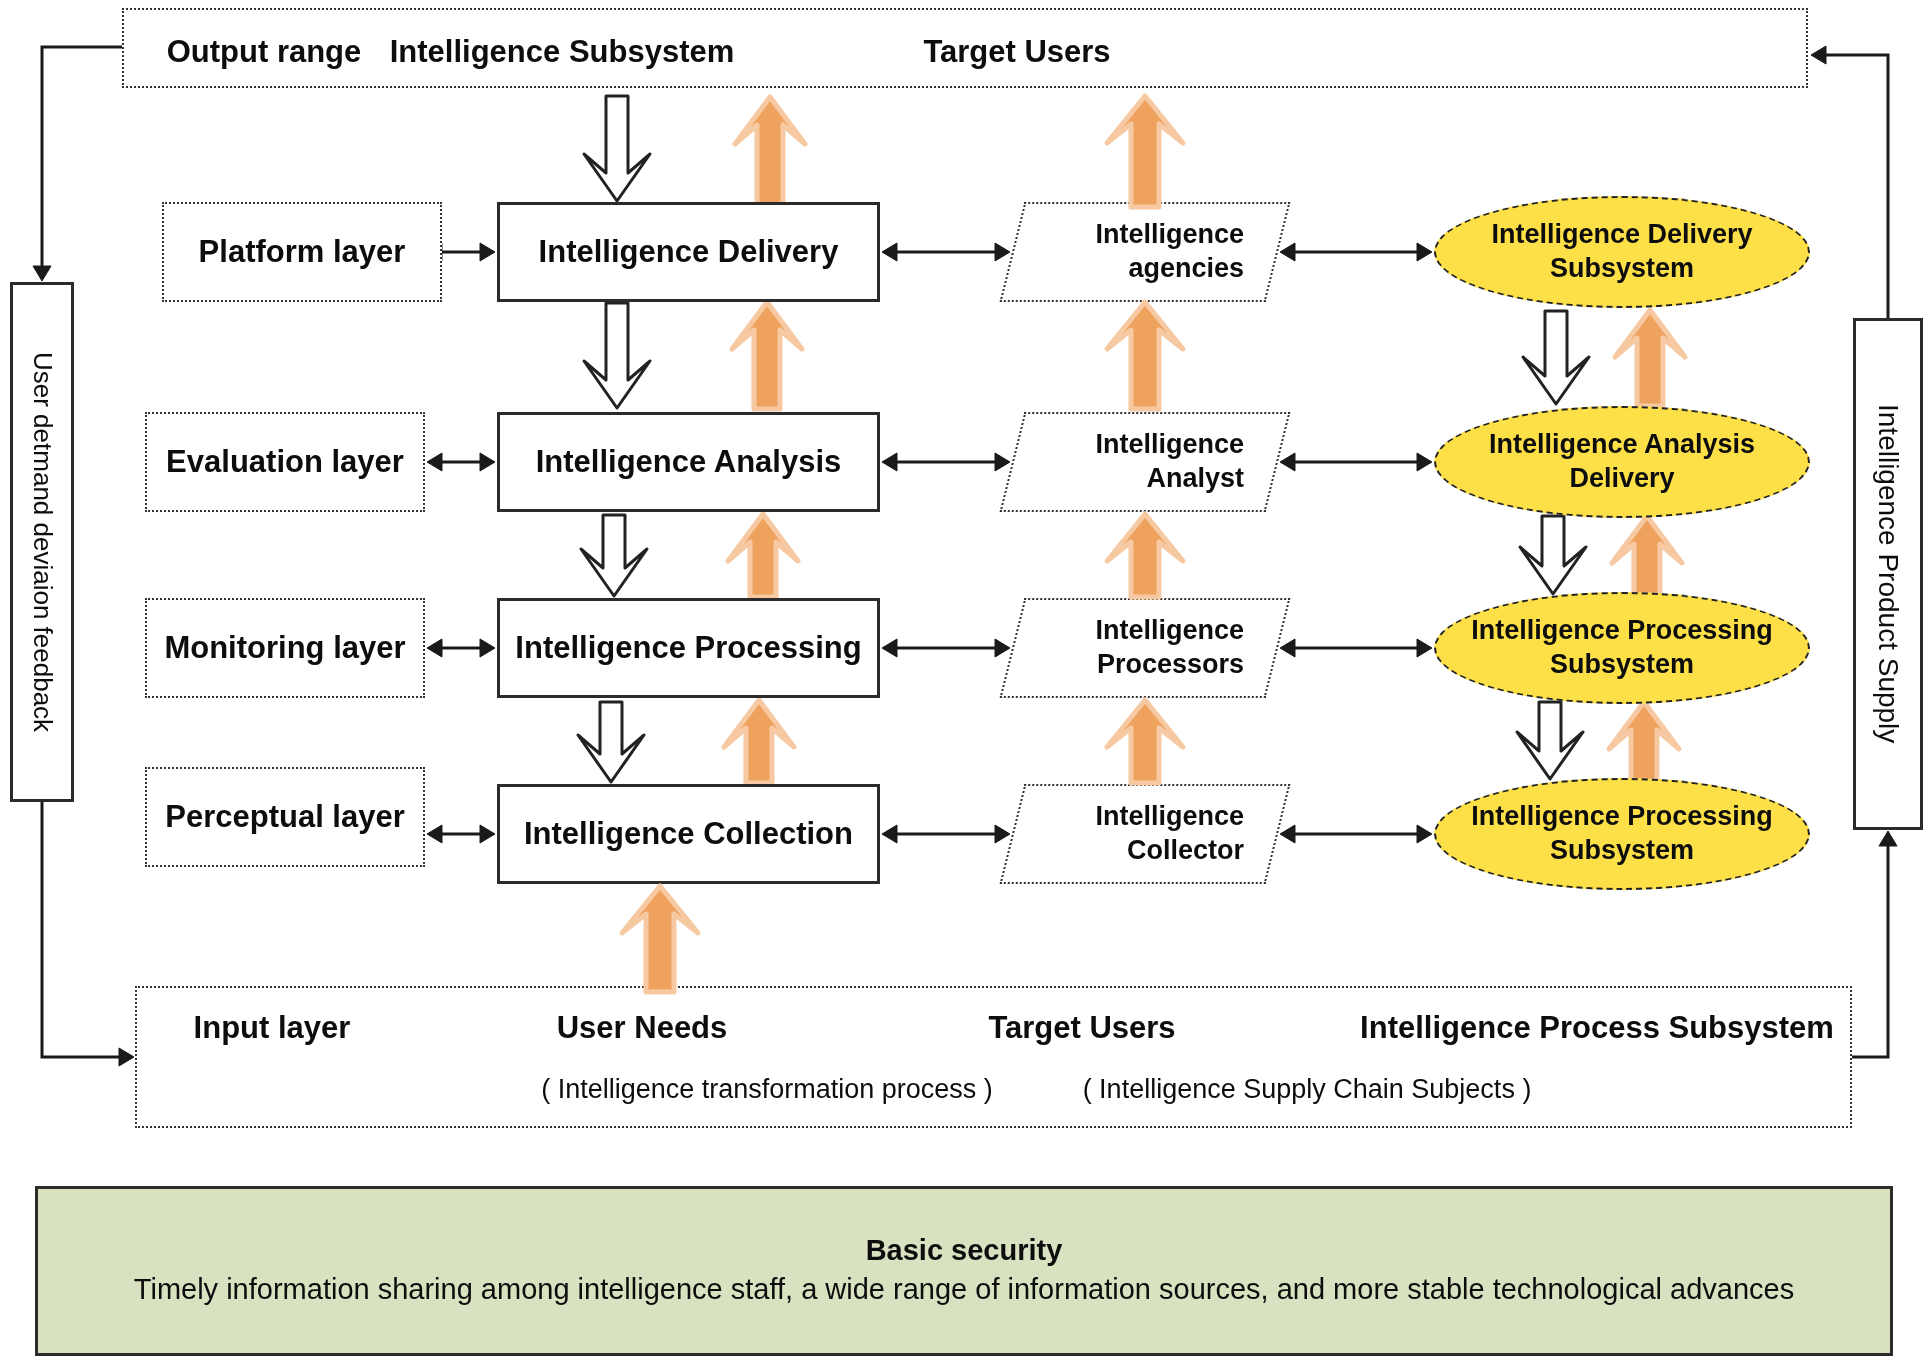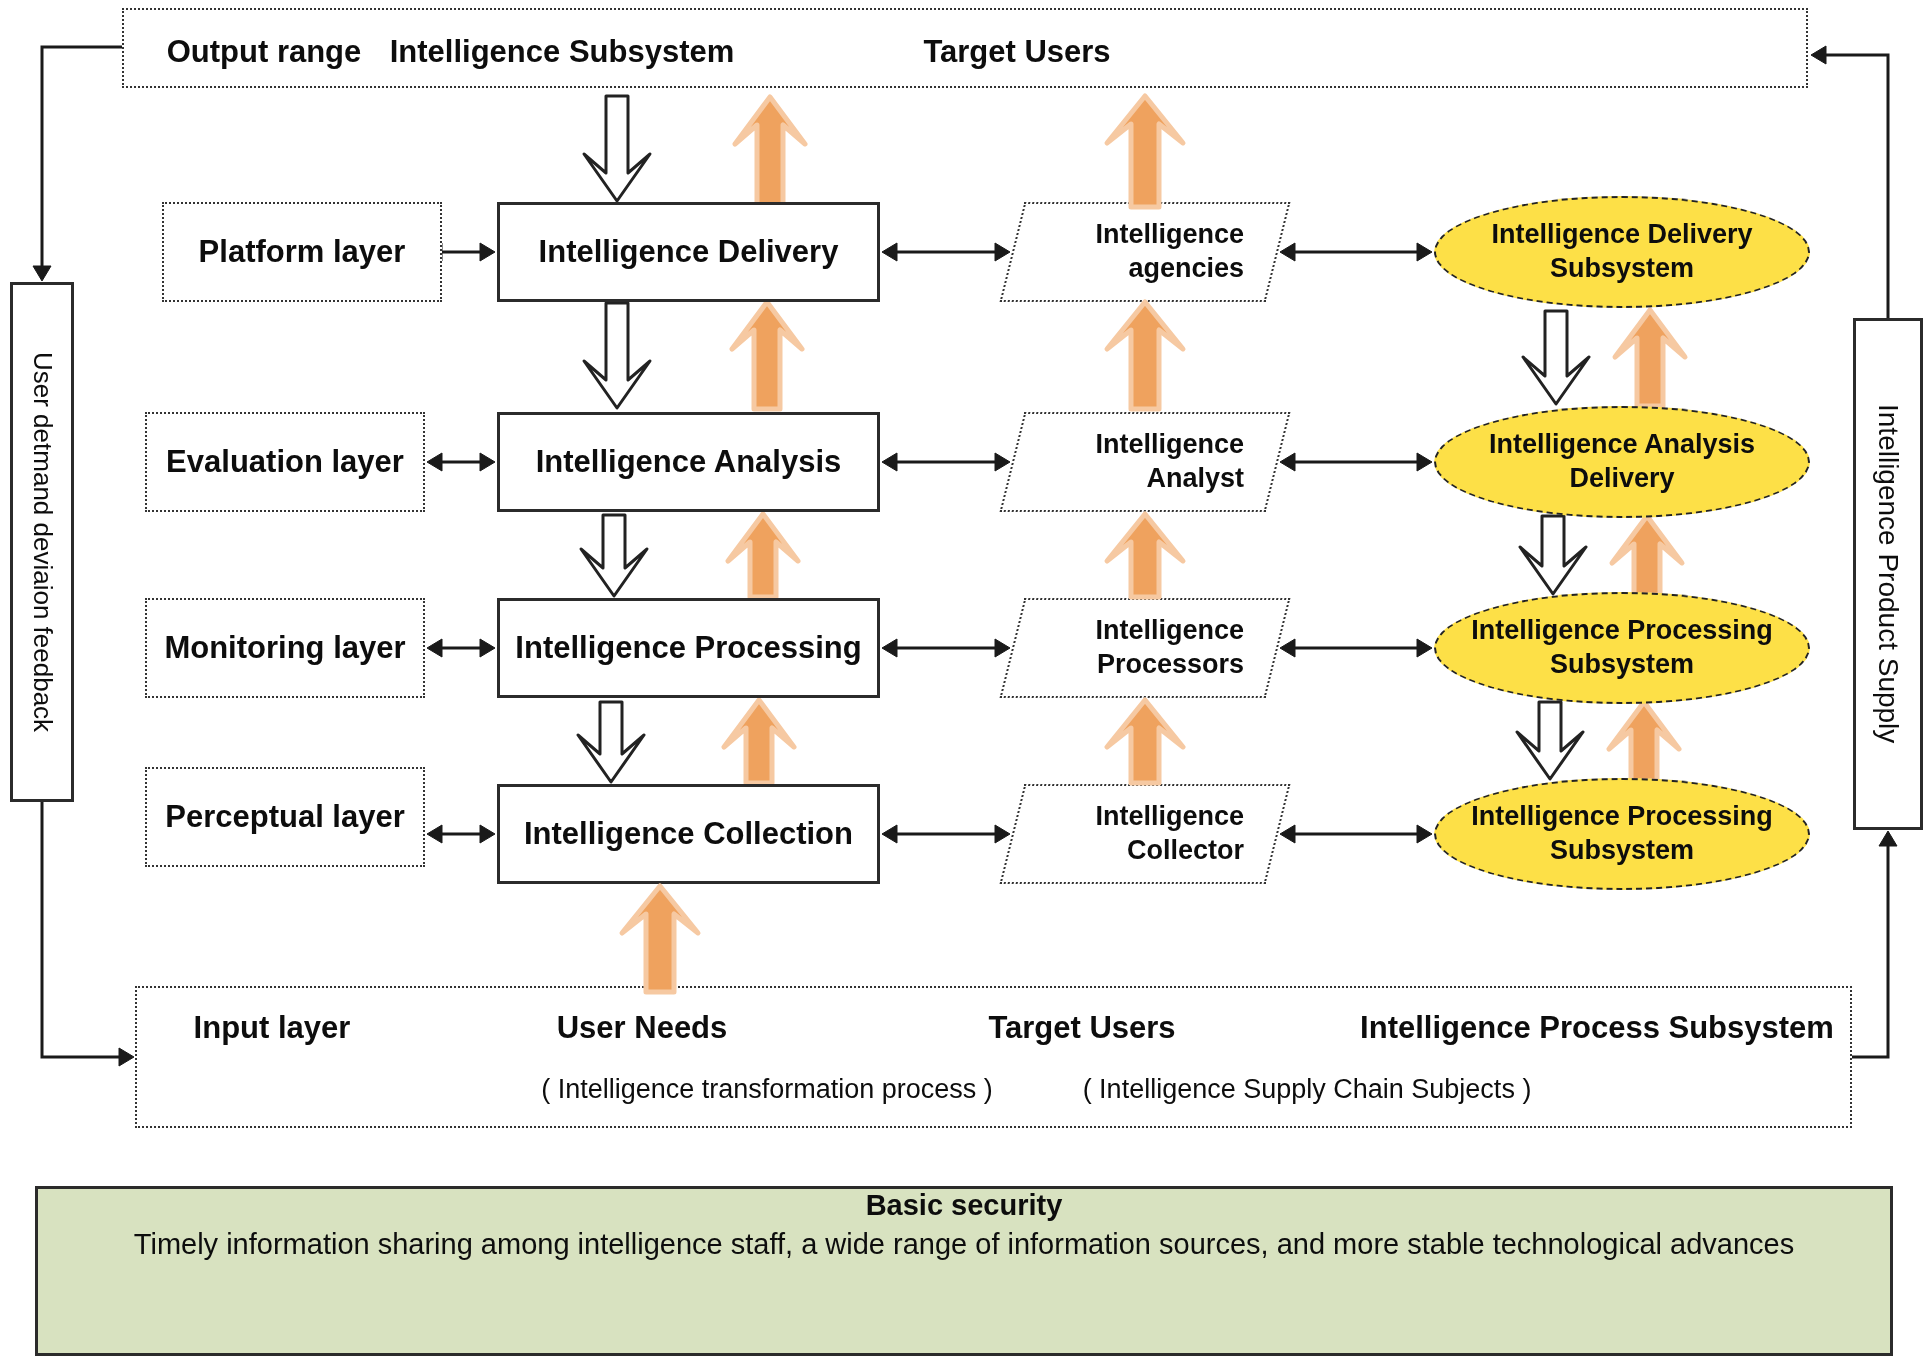--- a/index.html
+++ b/index.html
@@ -22,21 +22,21 @@
   .pgram{position:absolute;}
   .pg-border{position:absolute;inset:0;border:2.5px dotted #333;background:#fff;transform:skewX(-14deg);}
   .pg-label{position:absolute;inset:0;display:flex;align-items:center;justify-content:center;
             text-align:right;font-weight:bold;font-size:27px;line-height:1.25;padding:0 34px;box-sizing:border-box;}
 
   .ellipse{position:absolute;border:2.5px dashed #222;border-radius:50%;background:#fde047;
            display:flex;align-items:center;justify-content:center;text-align:center;
            font-weight:bold;font-size:27px;line-height:1.25;padding:0 30px;box-sizing:border-box;}
 
   .greenbox{position:absolute;border:3px solid #2b2b2b;box-sizing:border-box;
-            display:flex;flex-direction:column;align-items:center;text-align:center;}
+            display:flex;flex-direction:column;align-items:center;justify-content:center;text-align:center;}
   .greenbox .title{font-weight:bold;font-size:29px;margin-bottom:4px;}
   .greenbox .body{font-size:29px;line-height:1.25;padding:0 60px;}
 </style>
 </head>
 <body>
 
 <div id="canvas">
 
   <svg class="layer" id="svg-under">
       <polygon points="606,96 606,173 584,154 617,201 650,154 628,173 628,96" fill="#FFFFFF" stroke="#222222" stroke-width="3" stroke-linejoin="round"></polygon>

